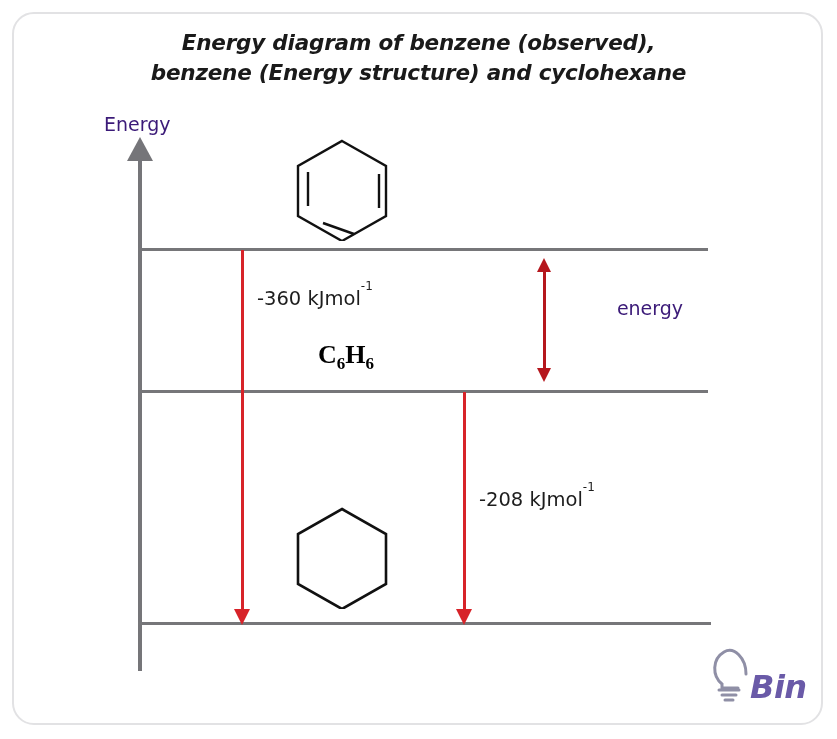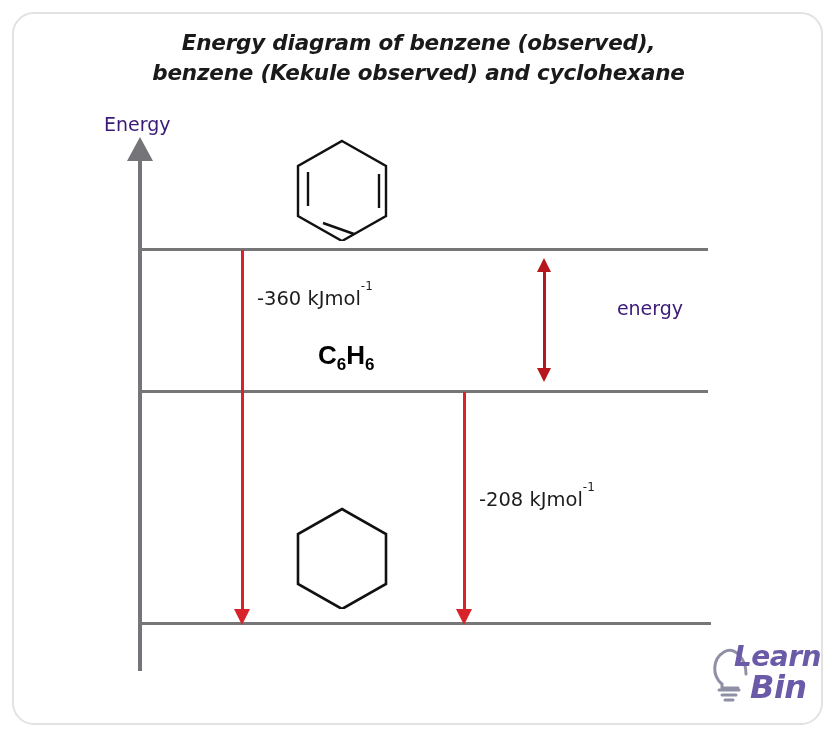--- a/index.html
+++ b/index.html
@@ -152,21 +152,21 @@
   .label-208 { left: 479px; top: 479px; margin-top: 8px; }
 
   
   .formula {
     position: absolute;
     left: 318px;
     top: 340px;
     font-size: 26px;
     font-weight: bold;
     color: #000000;
-    font-family: Liberation Sans, sans-serif;
+    font-family: Liberation Serif, serif;
     white-space: nowrap;
   }
   .formula sub { font-size: 17px; }
 
   
   .molecule { position: absolute; }
   .mol-benzene { left: 292px; top: 138px; }
   .mol-cyclohexane { left: 292px; top: 506px; }
 
   
@@ -189,21 +189,21 @@
 </style>
 </head>
 <body>
 
 <div id="page">
 
   <div class="frame"></div>
 
   <div class="title">
     <span class="title-line">Energy diagram of benzene (observed),</span>
-    <span class="title-line">benzene (Kekule observed) and cyclohexane</span>
+    <span class="title-line">benzene (Energy structure) and cyclohexane</span>
   </div>
 
   <div class="axis-label">Energy</div>
   <div class="axis-arrowhead"></div>
   <div class="axis-line"></div>
 
   <div class="level level-1"></div>
   <div class="level level-2"></div>
   <div class="level level-3"></div>
 
@@ -247,17 +247,16 @@
     <span>energy</span>
   </div>
 
   <div class="logo">
     <svg width="112" height="66" viewBox="0 0 112 66" xmlns="http://www.w3.org/2000/svg">
       <path d="M40 36 C40 20, 28 8, 18 14 C6 21, 6 38, 16 46 L16 50 L32 50" fill="none" stroke="#8f8fa6" stroke-width="3" stroke-linecap="round"></path>
       <line x1="13" y1="52" x2="33" y2="52" stroke="#8f8fa6" stroke-width="3" stroke-linecap="round"></line>
       <line x1="16" y1="57" x2="30" y2="57" stroke="#8f8fa6" stroke-width="3" stroke-linecap="round"></line>
       <line x1="19" y1="62" x2="27" y2="62" stroke="#8f8fa6" stroke-width="3" stroke-linecap="round"></line>
     </svg>
-    <div class="logo-text logo-learn">Learn</div>
     <div class="logo-text logo-bin">Bin</div>
   </div>
 
 </div>
 
 </body></html>

